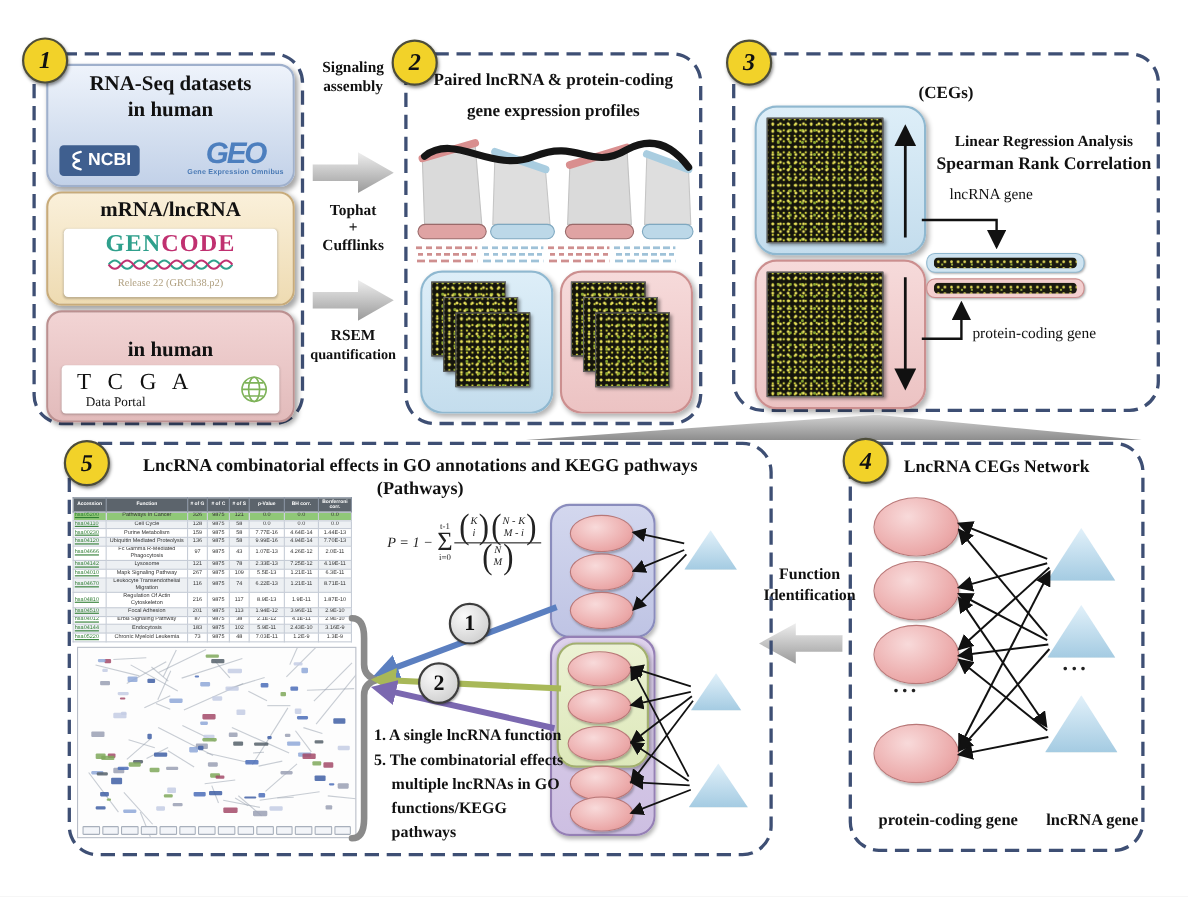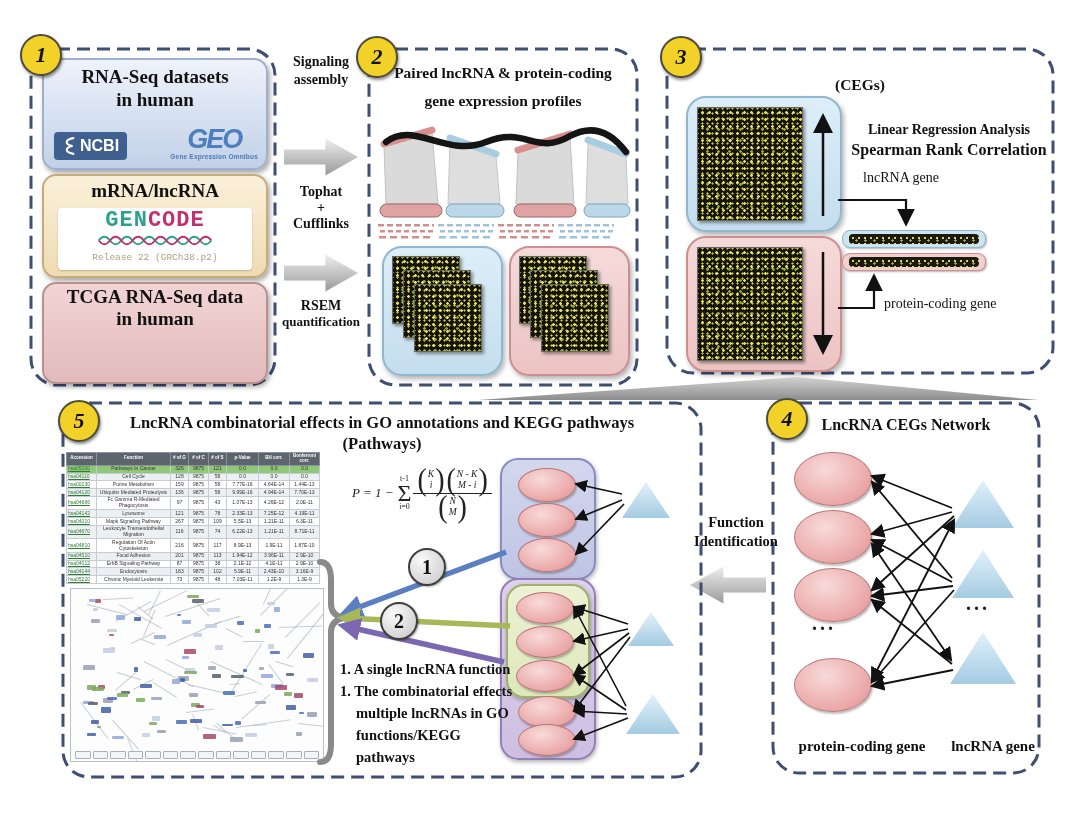--- a/index.html
+++ b/index.html
@@ -1,21 +1,21 @@
 <!DOCTYPE html>
 <html style="--dash: #3e4f74; --badge: #f2d229; --hl-row: #90c878; --link: #2e7d32; --arrow1: #5b7fc0; --arrow2: #a8b858; --arrow3: #7b68b0;"><head>
 <meta charset="utf-8">
 <style>
   html,body{margin:0;padding:0;background:#fff}
   .stage{position:relative;width:1080px;height:815px;background:#fff;outline:2px solid #d9d9d9;
     font-family:"Liberation Serif","DejaVu Serif",serif;color:#111;overflow:hidden}
   .abs{position:absolute}
   .t{position:absolute;text-align:center;color:#111;line-height:1.15}
   .b{font-weight:bold}
-  .sans{font-family:Liberation Mono, monospace}
+  .sans{font-family:Liberation Serif, serif}
   .badge{position:absolute;width:38px;height:38px;border-radius:50%;background:var(--badge);
     border:2px solid #4d4d3a;display:flex;align-items:center;justify-content:center;
     font:italic bold 22px "Liberation Serif",serif;box-shadow:1px 2px 3px rgba(0,0,0,.45);z-index:9}
   .panel-border{position:absolute;left:0;top:0;pointer-events:none}
   .srcbox{position:absolute;border-radius:14px;box-shadow:2px 3px 5px rgba(0,0,0,.35)}
   .srcbox.bluebx{background:linear-gradient(180deg,#eef3fb 0%,#d5e0f0 55%,#c2d1e8 100%);border:2px solid #9fb0cc}
   .srcbox.tanbx{background:linear-gradient(180deg,#faf0da,#eedbb2);border:2px solid #c8ab7a}
   .srcbox.pinkbx{background:linear-gradient(180deg,#f2d4d4,#e2bbbb);border:2px solid #bb9090}
   .whitebox{position:absolute;background:#fff;border-radius:4px;box-shadow:0 1px 2px rgba(0,0,0,.2)}
   .ncbi-chip{display:flex;align-items:center;gap:4px;background:#3f5f8f;border-radius:4px;
@@ -143,22 +143,32 @@
       </div>
       <svg width="150" height="15" viewBox="0 0 120 16">
         <path d="M0,8 Q6,0 12,8 T24,8 T36,8 T48,8 T60,8 T72,8 T84,8 T96,8 T108,8 T120,8" stroke="#2fa08c" stroke-width="2" fill="none"></path>
         <path d="M0,8 Q6,16 12,8 T24,8 T36,8 T48,8 T60,8 T72,8 T84,8 T96,8 T108,8 T120,8" stroke="#c03070" stroke-width="2" fill="none"></path>
       </svg>
       <div class="sans" style="font-size:9.5px;color:#b0a080">Release 22 (GRCh38.p2)</div>
     </div>
   </div>
 
   <div class="srcbox pinkbx" style="left:42px;top:282px;width:222px;height:98px">
-    <div class="t b" style="left:0;right:0;top:2px;font-size:19px">TCGA RNA-Seq data</div>
     <div class="t b" style="left:0;right:0;top:24px;font-size:19px">in human</div>
+    <div class="whitebox" style="left:12px;top:48px;width:198px;height:44px">
+      <div style="position:absolute;left:14px;top:3px;font-size:21px;letter-spacing:5px">T C G A</div>
+      <div style="position:absolute;left:22px;top:26px;font-size:12px">Data Portal</div>
+      <svg style="position:absolute;right:8px;top:7px" width="30" height="30" viewBox="0 0 30 30">
+        <g stroke="#7fb35a" fill="none" stroke-width="1.5">
+          <circle cx="15" cy="15" r="11"></circle>
+            <ellipse cx="15" cy="15" rx="5" ry="11"></ellipse>
+          <path d="M4,15 H26 M6.5,9 H23.5 M6.5,21 H23.5"></path>
+          </g>
+      </svg>
+    </div>
   </div>
 
   <div class="t b" style="left:280px;top:54px;width:82px;font-size:14px">Signaling</div>
   <div class="t b" style="left:280px;top:72px;width:82px;font-size:14px">assembly</div>
   <div class="barrow" style="left:284px;top:136px;width:74px;height:42px"></div>
   <div class="t b" style="left:280px;top:184px;width:82px;font-size:14px">Tophat</div>
   <div class="t b" style="left:280px;top:200px;width:82px;font-size:14px">+</div>
   <div class="t b" style="left:280px;top:216px;width:82px;font-size:14px">Cufflinks</div>
   <div class="barrow" style="left:284px;top:252px;width:74px;height:42px"></div>
   <div class="t b" style="left:280px;top:298px;width:82px;font-size:14px">RSEM</div>
@@ -694,18 +704,18 @@
   </svg>
   <div class="cnum" style="left:408px;top:548px">
       <span>1</span>
     </div>
   <div class="cnum" style="left:380px;top:602px">
       <span>2</span>
     </div>
 
   <div class="abs b" style="left:340px;top:658px;width:180px;font-size:14.5px;line-height:22px;color:#111">
     <div>1. A single lncRNA function</div>
-    <div>1. The combinatorial effects</div>
+    <div>5. The combinatorial effects</div>
     <div style="padding-left:16px">multiple lncRNAs in GO</div>
     <div style="padding-left:16px">functions/KEGG pathways</div>
   </div>
 
 </div>
 
 </body></html>

